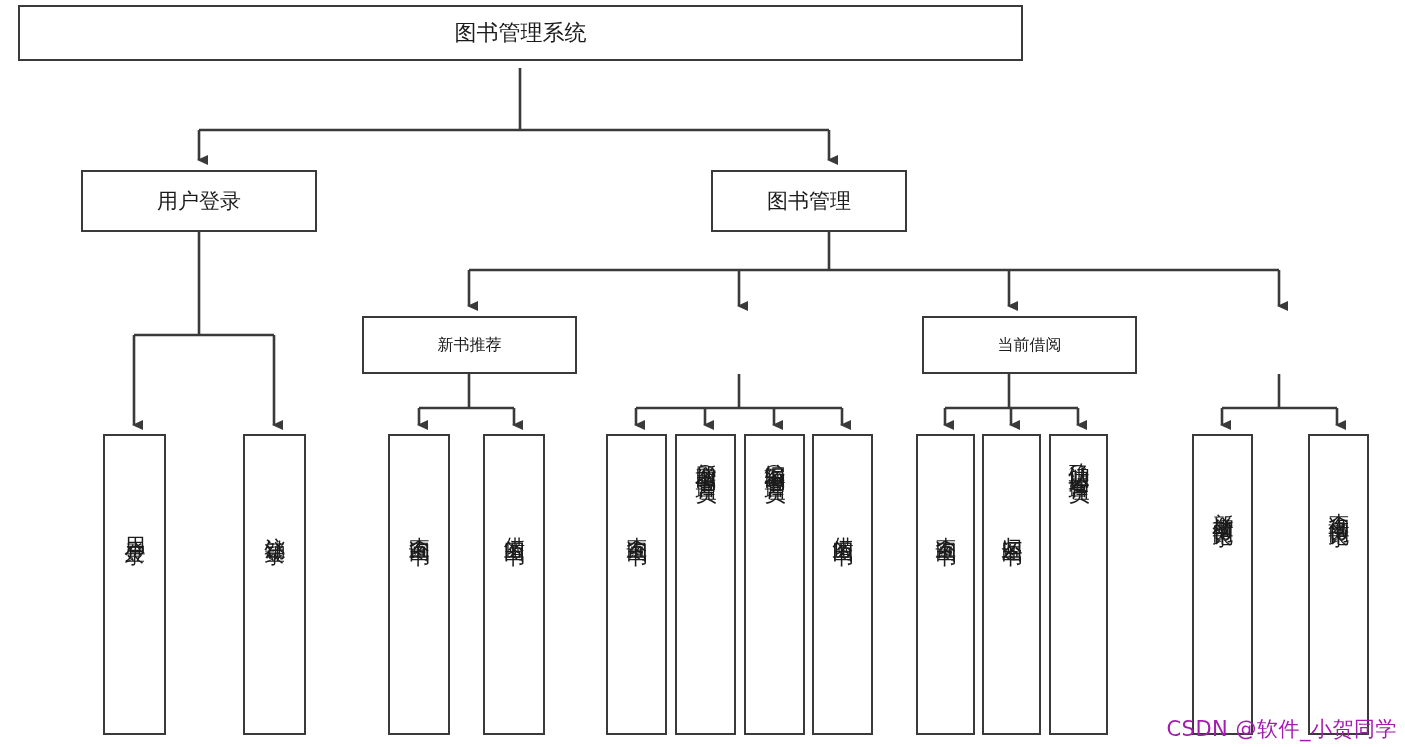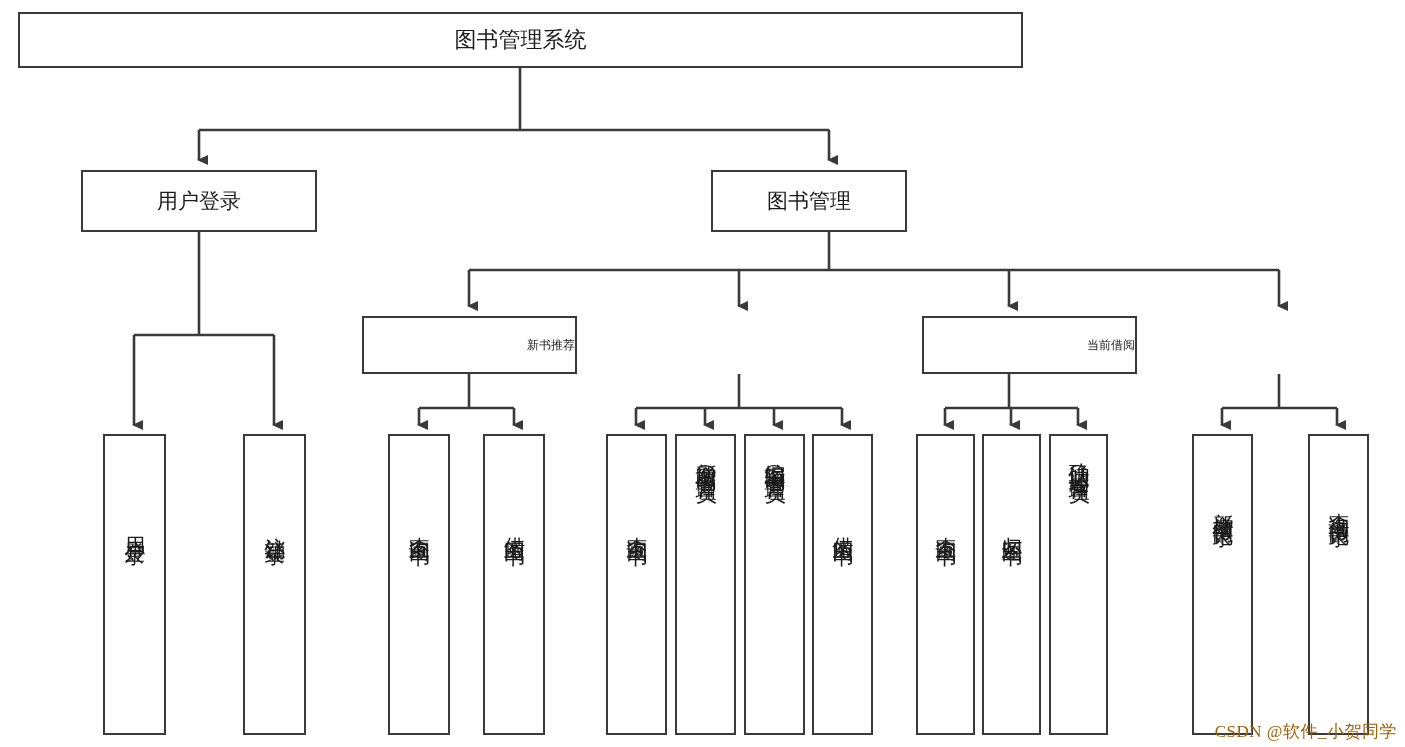--- a/index.html
+++ b/index.html
@@ -36,22 +36,21 @@
     justify-content: center;
     color: #1b1b1b;
   }
   .node.root {
     font-size: 22px;
   }
   .node.lvl2 {
     font-size: 21px;
   }
   .node.lvl3 {
-    font-size: 12px;
-    justify-content: flex-end;
+    font-size: 16px;
   }
   .node.leaf {
     font-size: 21px;
     align-items: flex-start;
     justify-content: center;
     padding-top: 0;
   }
   .node.leaf .vtext {
     writing-mode: vertical-rl;
     text-orientation: upright;
@@ -66,25 +65,24 @@
   .node.leaf.medium .vtext {
     margin-top: 60px;
   }
   .node.leaf.long .vtext {
     margin-top: 10px;
   }
   .watermark {
     position: absolute;
     right: 8px;
     bottom: 4px;
-    font-size: 17px;
-    color: #a16207;
+    font-size: 21px;
+    color: #a21caf;
     letter-spacing: 0.5px;
     white-space: nowrap;
-    font-family: Liberation Serif, serif;
   }
 </style>
 </head>
 <body>
 
 <div id="canvas">
 
   <svg class="wires" viewBox="0 0 1405 747">
     <defs>
       <marker id="arrow" markerWidth="12" markerHeight="12" refX="5" refY="9" orient="auto" markerUnits="userSpaceOnUse">
@@ -128,21 +126,21 @@
       <path d="M1011,408 L1011,425" marker-end="url(#arrow)"></path>
       <path d="M1078,408 L1078,425" marker-end="url(#arrow)"></path>
 
       <path d="M1279,374 L1279,408"></path>
       <path d="M1222,408 L1337,408"></path>
       <path d="M1222,408 L1222,425" marker-end="url(#arrow)"></path>
       <path d="M1337,408 L1337,425" marker-end="url(#arrow)"></path>
     </g>
   </svg>
 
-  <div class="node root" style="left:18px; top:12px; width:1005px; height:56px;">
+  <div class="node root" style="left:18px; top:5px; width:1005px; height:56px;">
     <span>图书管理系统</span>
   </div>
 
   <div class="node lvl2" style="left:81px; top:170px; width:236px; height:62px;">
     <span>用户登录</span>
   </div>
   <div class="node lvl2" style="left:711px; top:170px; width:196px; height:62px;">
     <span>图书管理</span>
   </div>
 

